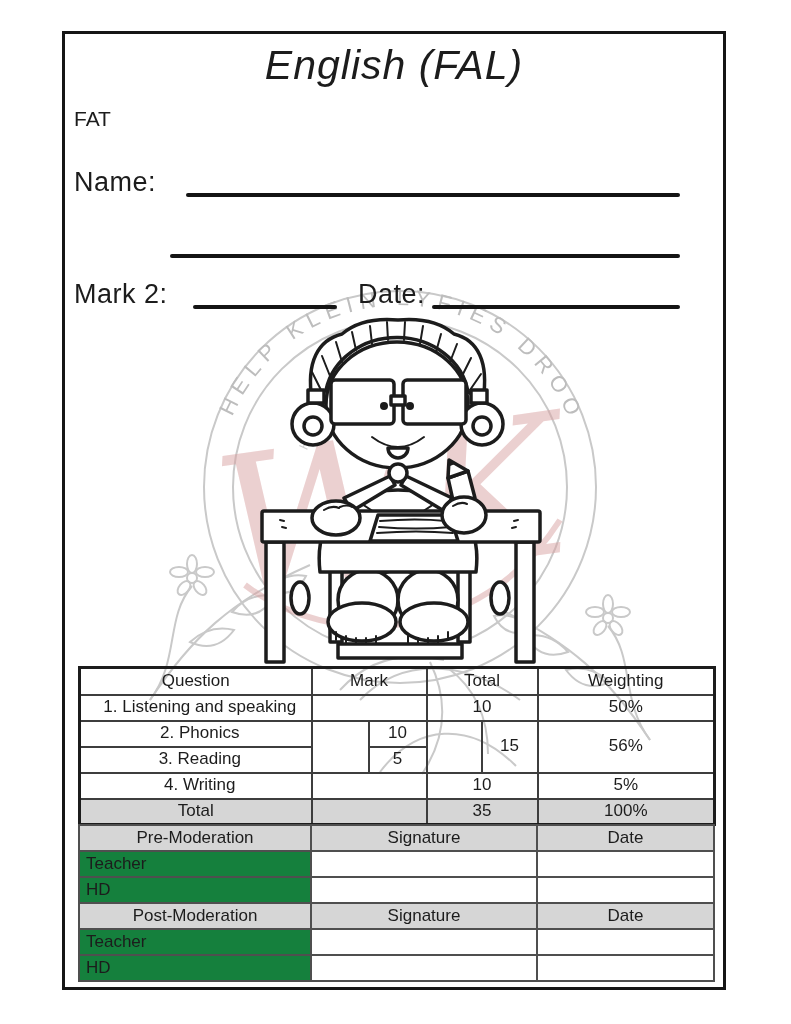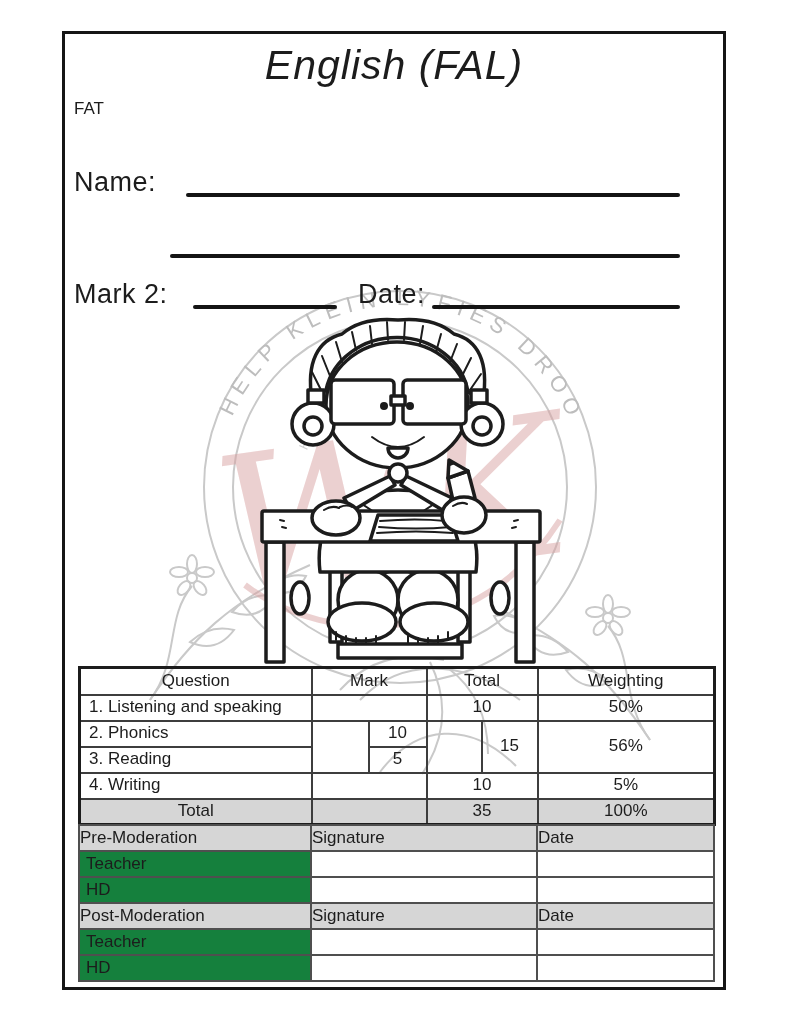--- a/index.html
+++ b/index.html
@@ -6,36 +6,36 @@
   .page{
     position:relative;width:791px;height:1024px;background:#ffffff;
     font-family:"Liberation Sans",sans-serif;color:#1c1c1c;overflow:hidden;
   }
   .frame{
     position:absolute;left:62px;top:31px;width:658px;height:953px;
     border:3px solid #161616;background:transparent;z-index:2;pointer-events:none;
   }
   .abs{position:absolute;z-index:3;}
   .title{left:62px;top:42px;width:664px;text-align:center;font-size:41px;letter-spacing:1px;font-style:italic;}
-  .fat{left:74px;top:99px;font-size:17px;}
+  .fat{left:74px;top:107px;font-size:21px;}
   .term{left:400px;top:112px;width:311px;text-align:right;font-size:21px;}
   .field-label{font-size:27px;letter-spacing:0.5px;}
   .line{position:absolute;height:4px;background:#141414;border-radius:2px;z-index:3;}
   .illu{position:absolute;left:0;top:0;width:791px;height:1024px;z-index:1;}
   table{border-collapse:collapse;table-layout:fixed;position:absolute;z-index:4;background:transparent;}
   .marks{left:78px;top:666px;width:635px;border:3px solid #1c1c1c;}
   .marks td,.marks th{border:2px solid #3d3d3d;font-weight:normal;font-size:17px;
     padding:0;text-align:center;vertical-align:middle;overflow:hidden;line-height:1.1;}
-  .marks .q{text-align:left;padding-left:8px;}
+  .marks .q{text-align:center;padding-left:8px;}
   .marks tr{height:26px;}
   .marks tr.hdr{height:27px;}
   .shaded{background:#d6d6d6;}
   .mod{left:78px;top:824px;width:635px;border:2px solid #3d3d3d;}
   .mod td,.mod th{border:2px solid #4f4f4f;font-weight:normal;font-size:17px;
-    padding:0;text-align:left;vertical-align:middle;overflow:hidden;line-height:1.1;}
+    padding:0;text-align:center;vertical-align:middle;overflow:hidden;line-height:1.1;}
   .mod tr{height:26px;}
   .mod .lbl{text-align:left;padding-left:6px;background:#15803d;}
   .mod .blank{background:#fff;}
   .wm{stroke:#c9c9c9;fill:none;stroke-width:2;}
   .wm-text{fill:#bdbdbd;letter-spacing:7px;font-size:22px;font-family:"Liberation Sans",sans-serif;}
   .wm-text-inner{fill:#cfcfcf;letter-spacing:2px;font-size:13px;font-family:"Liberation Sans",sans-serif;}
   .ink{stroke:#1c1c1c;stroke-width:3.5;fill:#ffffff;stroke-linecap:round;stroke-linejoin:round;}
   .ink-thin{stroke:#1c1c1c;stroke-width:2;fill:none;stroke-linecap:round;}
   .ink-fill{fill:#1c1c1c;stroke:none;}
 </style>

